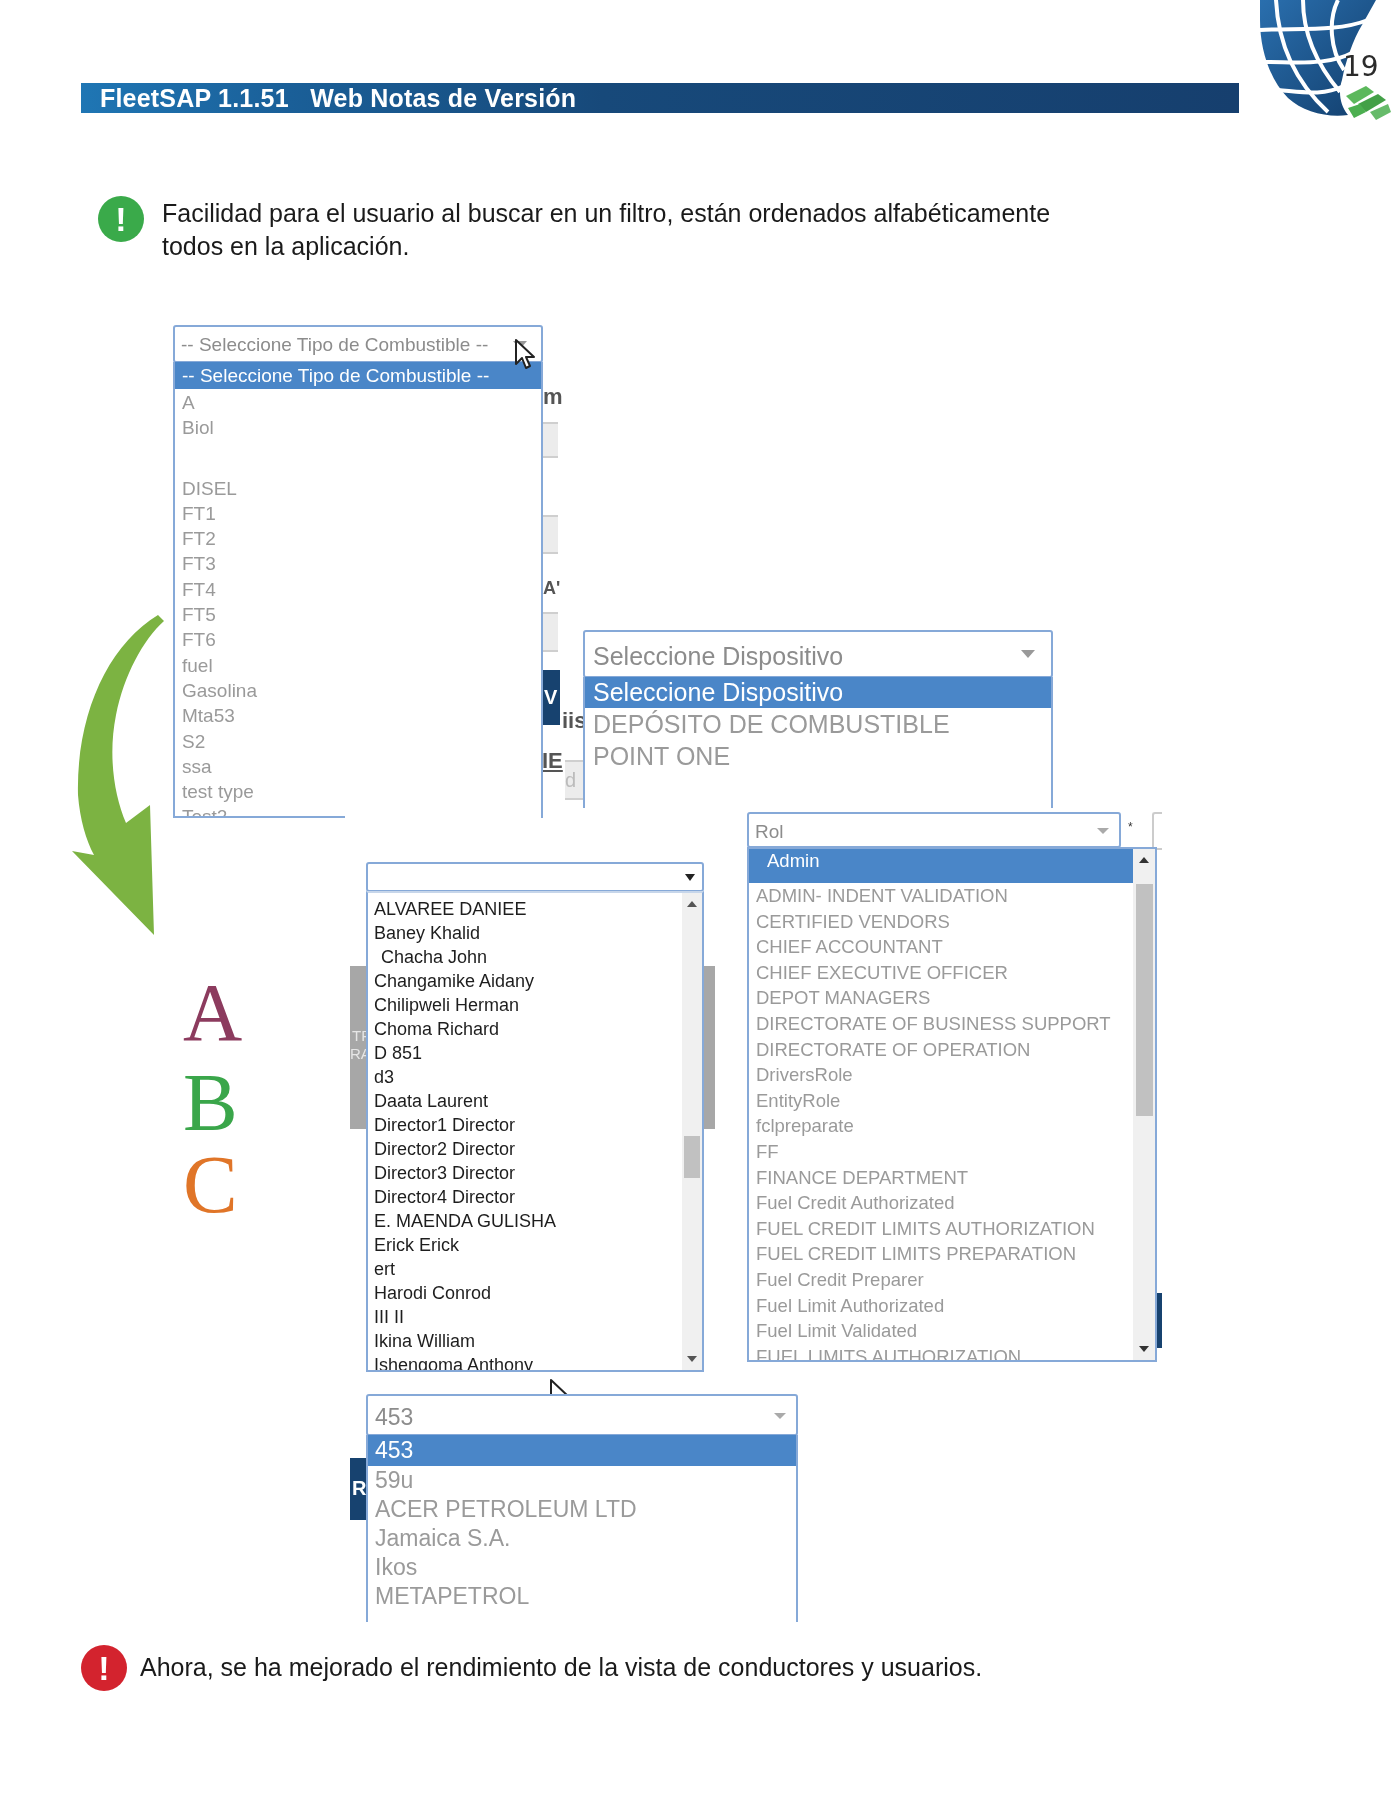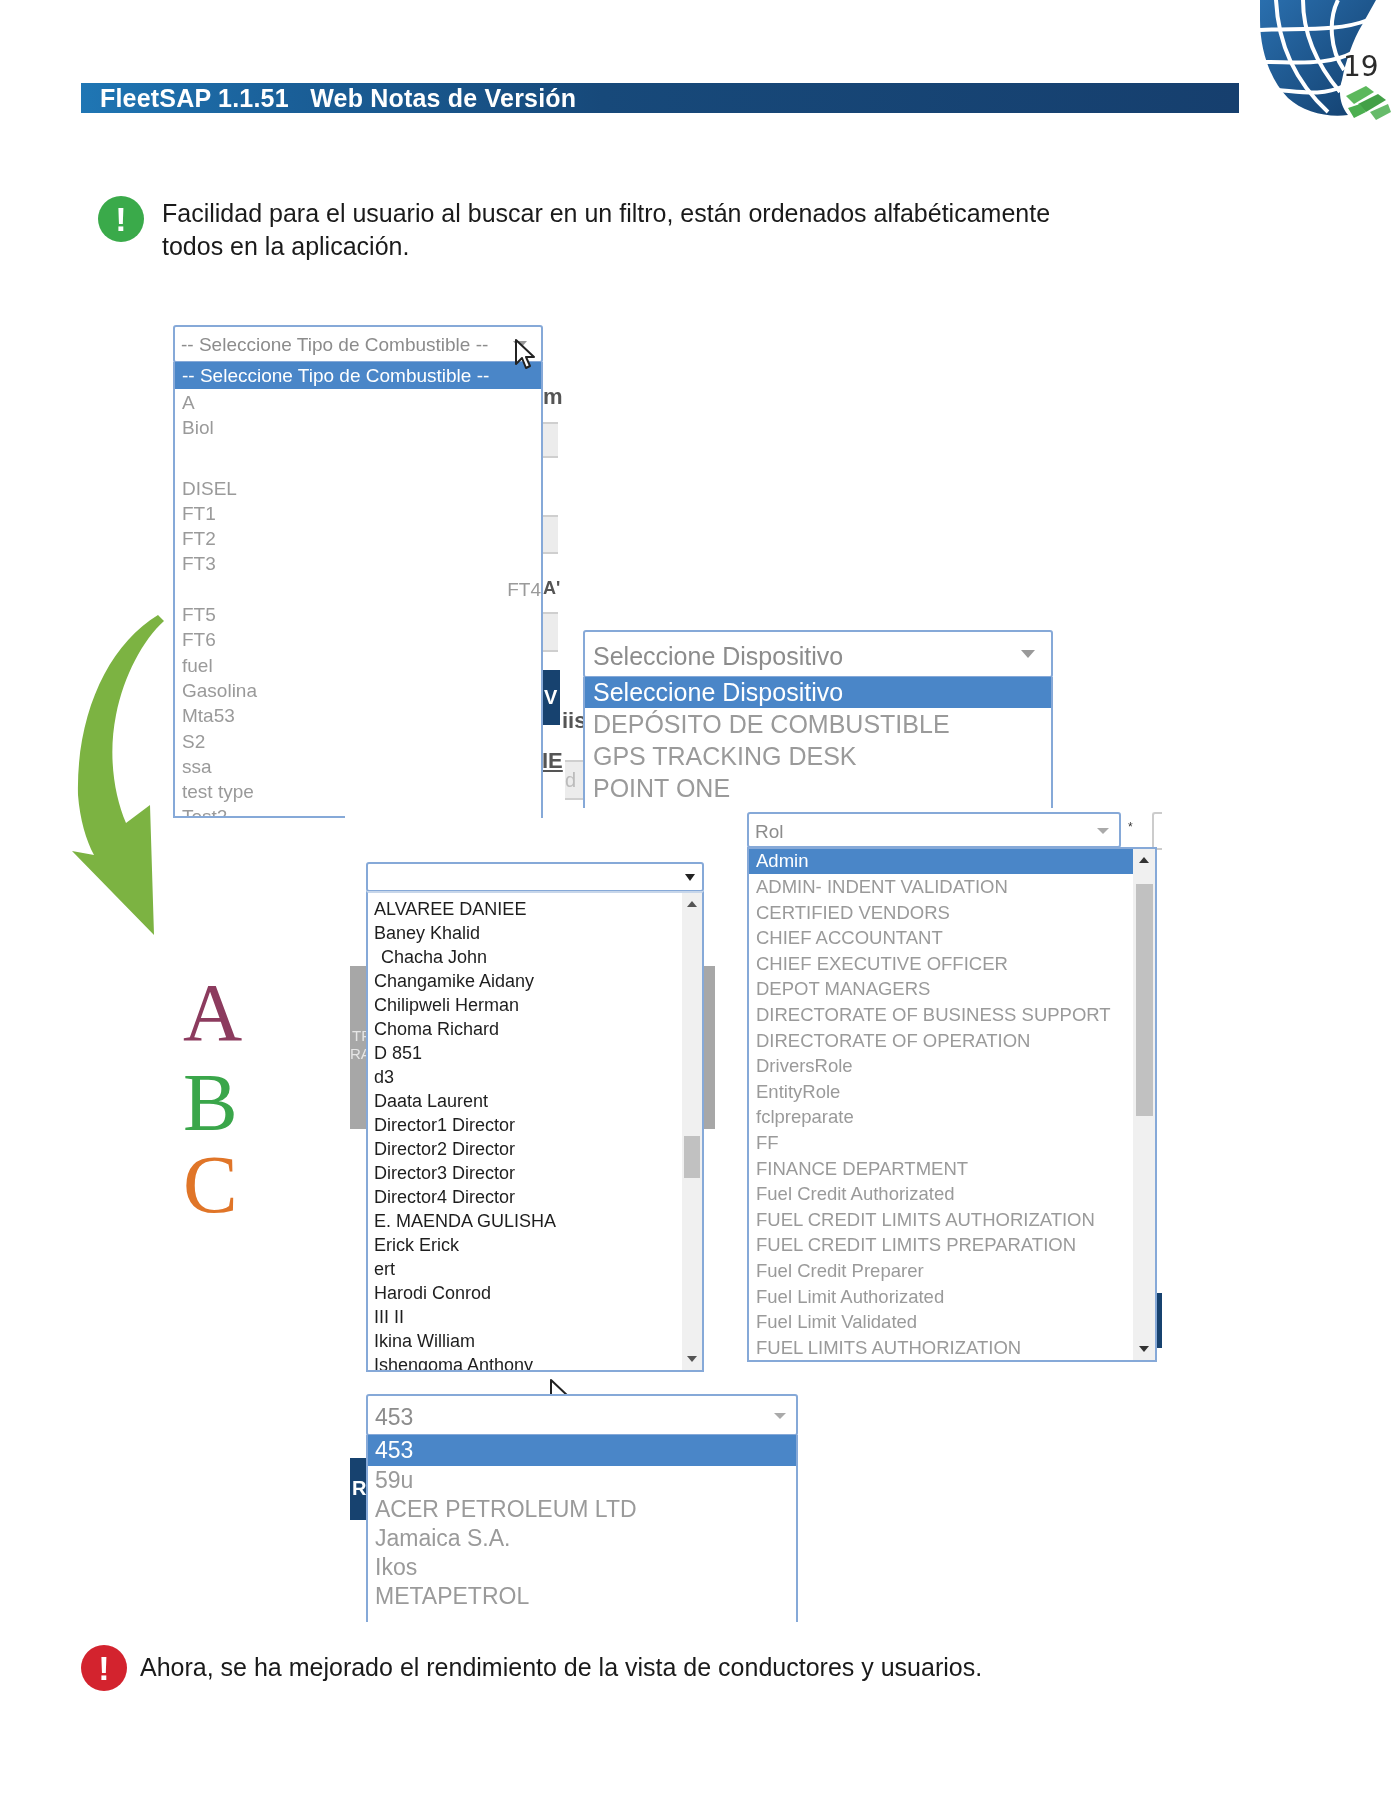--- a/index.html
+++ b/index.html
@@ -88,21 +88,21 @@
 </div>
 <div class="dd-list" style="left:173px;top:362px;width:370px;height:456px;border-bottom:none;font-size:19px;">
   <div class="dd-opt sel" style="height:27px;line-height:27px;">-- Seleccione Tipo de Combustible --</div>
   <div style="padding-top:1px;">
     <div class="dd-opt" style="height:25.3px;line-height:25px;">A</div>
     <div class="dd-opt" style="height:25.3px;line-height:25px;">Biol</div>
     <div class="dd-opt" style="height:25.3px;line-height:25px;margin-top:35px;">DISEL</div>
     <div class="dd-opt" style="height:25.3px;line-height:25px;">FT1</div>
     <div class="dd-opt" style="height:25.3px;line-height:25px;">FT2</div>
     <div class="dd-opt" style="height:25.3px;line-height:25px;">FT3</div>
-    <div class="dd-opt" style="height:25.3px;line-height:25px;text-align:right;">FT4</div>
+    <div class="dd-opt" style="height:25.3px;line-height:25px;">FT4</div>
     <div class="dd-opt" style="height:25.3px;line-height:25px;">FT5</div>
     <div class="dd-opt" style="height:25.3px;line-height:25px;">FT6</div>
     <div class="dd-opt" style="height:25.3px;line-height:25px;">fuel</div>
     <div class="dd-opt" style="height:25.3px;line-height:25px;">Gasolina</div>
     <div class="dd-opt" style="height:25.3px;line-height:25px;">Mta53</div>
     <div class="dd-opt" style="height:25.3px;line-height:25px;">S2</div>
     <div class="dd-opt" style="height:25.3px;line-height:25px;">ssa</div>
     <div class="dd-opt" style="height:25.3px;line-height:25px;">test type</div>
     <div class="dd-opt" style="height:25.3px;line-height:25px;">Test2</div>
     <div class="dd-opt" style="height:25.3px;line-height:25px;">TestFuel</div>
@@ -118,21 +118,20 @@
   <path d="M90,10 C40,40 8,110 10,190 C12,215 18,235 26,250 L4,246 L86,330 L82,200 L58,218 C46,190 40,150 48,110 C56,70 75,35 96,16 Z" fill="#7cb342"></path>
 </svg>
 
 <div class="dd-box" style="left:583px;top:630px;width:470px;height:48px;font-size:25px;">
   <span class="val" style="top:10px;left:8px;">Seleccione Dispositivo</span>
   <span class="dd-caret" style="right:16px;top:18px;"></span>
 </div>
 <div class="dd-list" style="left:583px;top:677px;width:470px;height:131px;border-bottom:none;font-size:25px;">
   <div class="dd-opt sel" style="height:31px;line-height:31px;padding-left:8px;">Seleccione Dispositivo</div>
   <div class="dd-opt" style="height:32px;line-height:32px;padding-left:8px;">DEPÓSITO DE COMBUSTIBLE</div>
-  <div class="dd-opt" style="height:32px;line-height:32px;padding-left:8px;">GPS TRACKING DESK</div>
   <div class="dd-opt" style="height:32px;line-height:32px;padding-left:8px;">POINT ONE</div>
 </div>
 
 <div class="abc" style="left: 183px; top: 972px; color: rgb(140, 59, 94);">A</div>
 <div class="abc" style="left: 183px; top: 1062px; color: rgb(58, 166, 74);">B</div>
 <div class="abc" style="left: 183px; top: 1144px; color: rgb(224, 117, 40);">C</div>
 
 <div class="frag gray-panel" style="left:350px;top:966px;width:18px;height:163px;">
   <div style="position:absolute;left:2px;top:62px;font-size:15px;color:#e6e6e6;line-height:16px;">TR</div>
   <div style="position:absolute;left:0px;top:80px;font-size:15px;color:#e6e6e6;line-height:16px;">RAT</div>
@@ -175,21 +174,21 @@
 </div>
 
 <div class="dd-box" style="left:747px;top:812px;width:374px;height:36px;font-size:19px;">
   <span class="val" style="top:7px;left:6px;">Rol</span>
   <span class="dd-caret" style="right:10px;top:14px;border-top-color:#aaa;border-left-width:6px;border-right-width:6px;border-top-width:6px;"></span>
 </div>
 <div class="abs" style="left:1128px;top:820px;font-size:12px;color:#333;">*</div>
 <div class="abs" style="left:1152px;top:812px;width:8px;height:34px;border:2px solid #ccc;border-right:none;border-radius:3px 0 0 3px;"></div>
 <div class="dd-list" style="left:747px;top:847px;width:410px;height:515px;border-top:2px solid #86a9d8;font-size:18.5px;">
   <div style="position:absolute;left:0;top:0;width:384px;">
-    <div class="dd-opt sel" style="height:25px;line-height:23px;padding-left:7px;">Admin</div>
+    <div class="dd-opt sel" style="height:34px;line-height:23px;padding-left:18px;">Admin</div>
     <div class="dd-opt" style="height:25.6px;line-height:25.6px;padding-left:7px;">ADMIN- INDENT VALIDATION</div>
     <div class="dd-opt" style="height:25.6px;line-height:25.6px;padding-left:7px;">CERTIFIED VENDORS</div>
     <div class="dd-opt" style="height:25.6px;line-height:25.6px;padding-left:7px;">CHIEF ACCOUNTANT</div>
     <div class="dd-opt" style="height:25.6px;line-height:25.6px;padding-left:7px;">CHIEF EXECUTIVE OFFICER</div>
     <div class="dd-opt" style="height:25.6px;line-height:25.6px;padding-left:7px;">DEPOT MANAGERS</div>
     <div class="dd-opt" style="height:25.6px;line-height:25.6px;padding-left:7px;">DIRECTORATE OF BUSINESS SUPPORT</div>
     <div class="dd-opt" style="height:25.6px;line-height:25.6px;padding-left:7px;">DIRECTORATE OF OPERATION</div>
     <div class="dd-opt" style="height:25.6px;line-height:25.6px;padding-left:7px;">DriversRole</div>
     <div class="dd-opt" style="height:25.6px;line-height:25.6px;padding-left:7px;">EntityRole</div>
     <div class="dd-opt" style="height:25.6px;line-height:25.6px;padding-left:7px;">fclpreparate</div>

